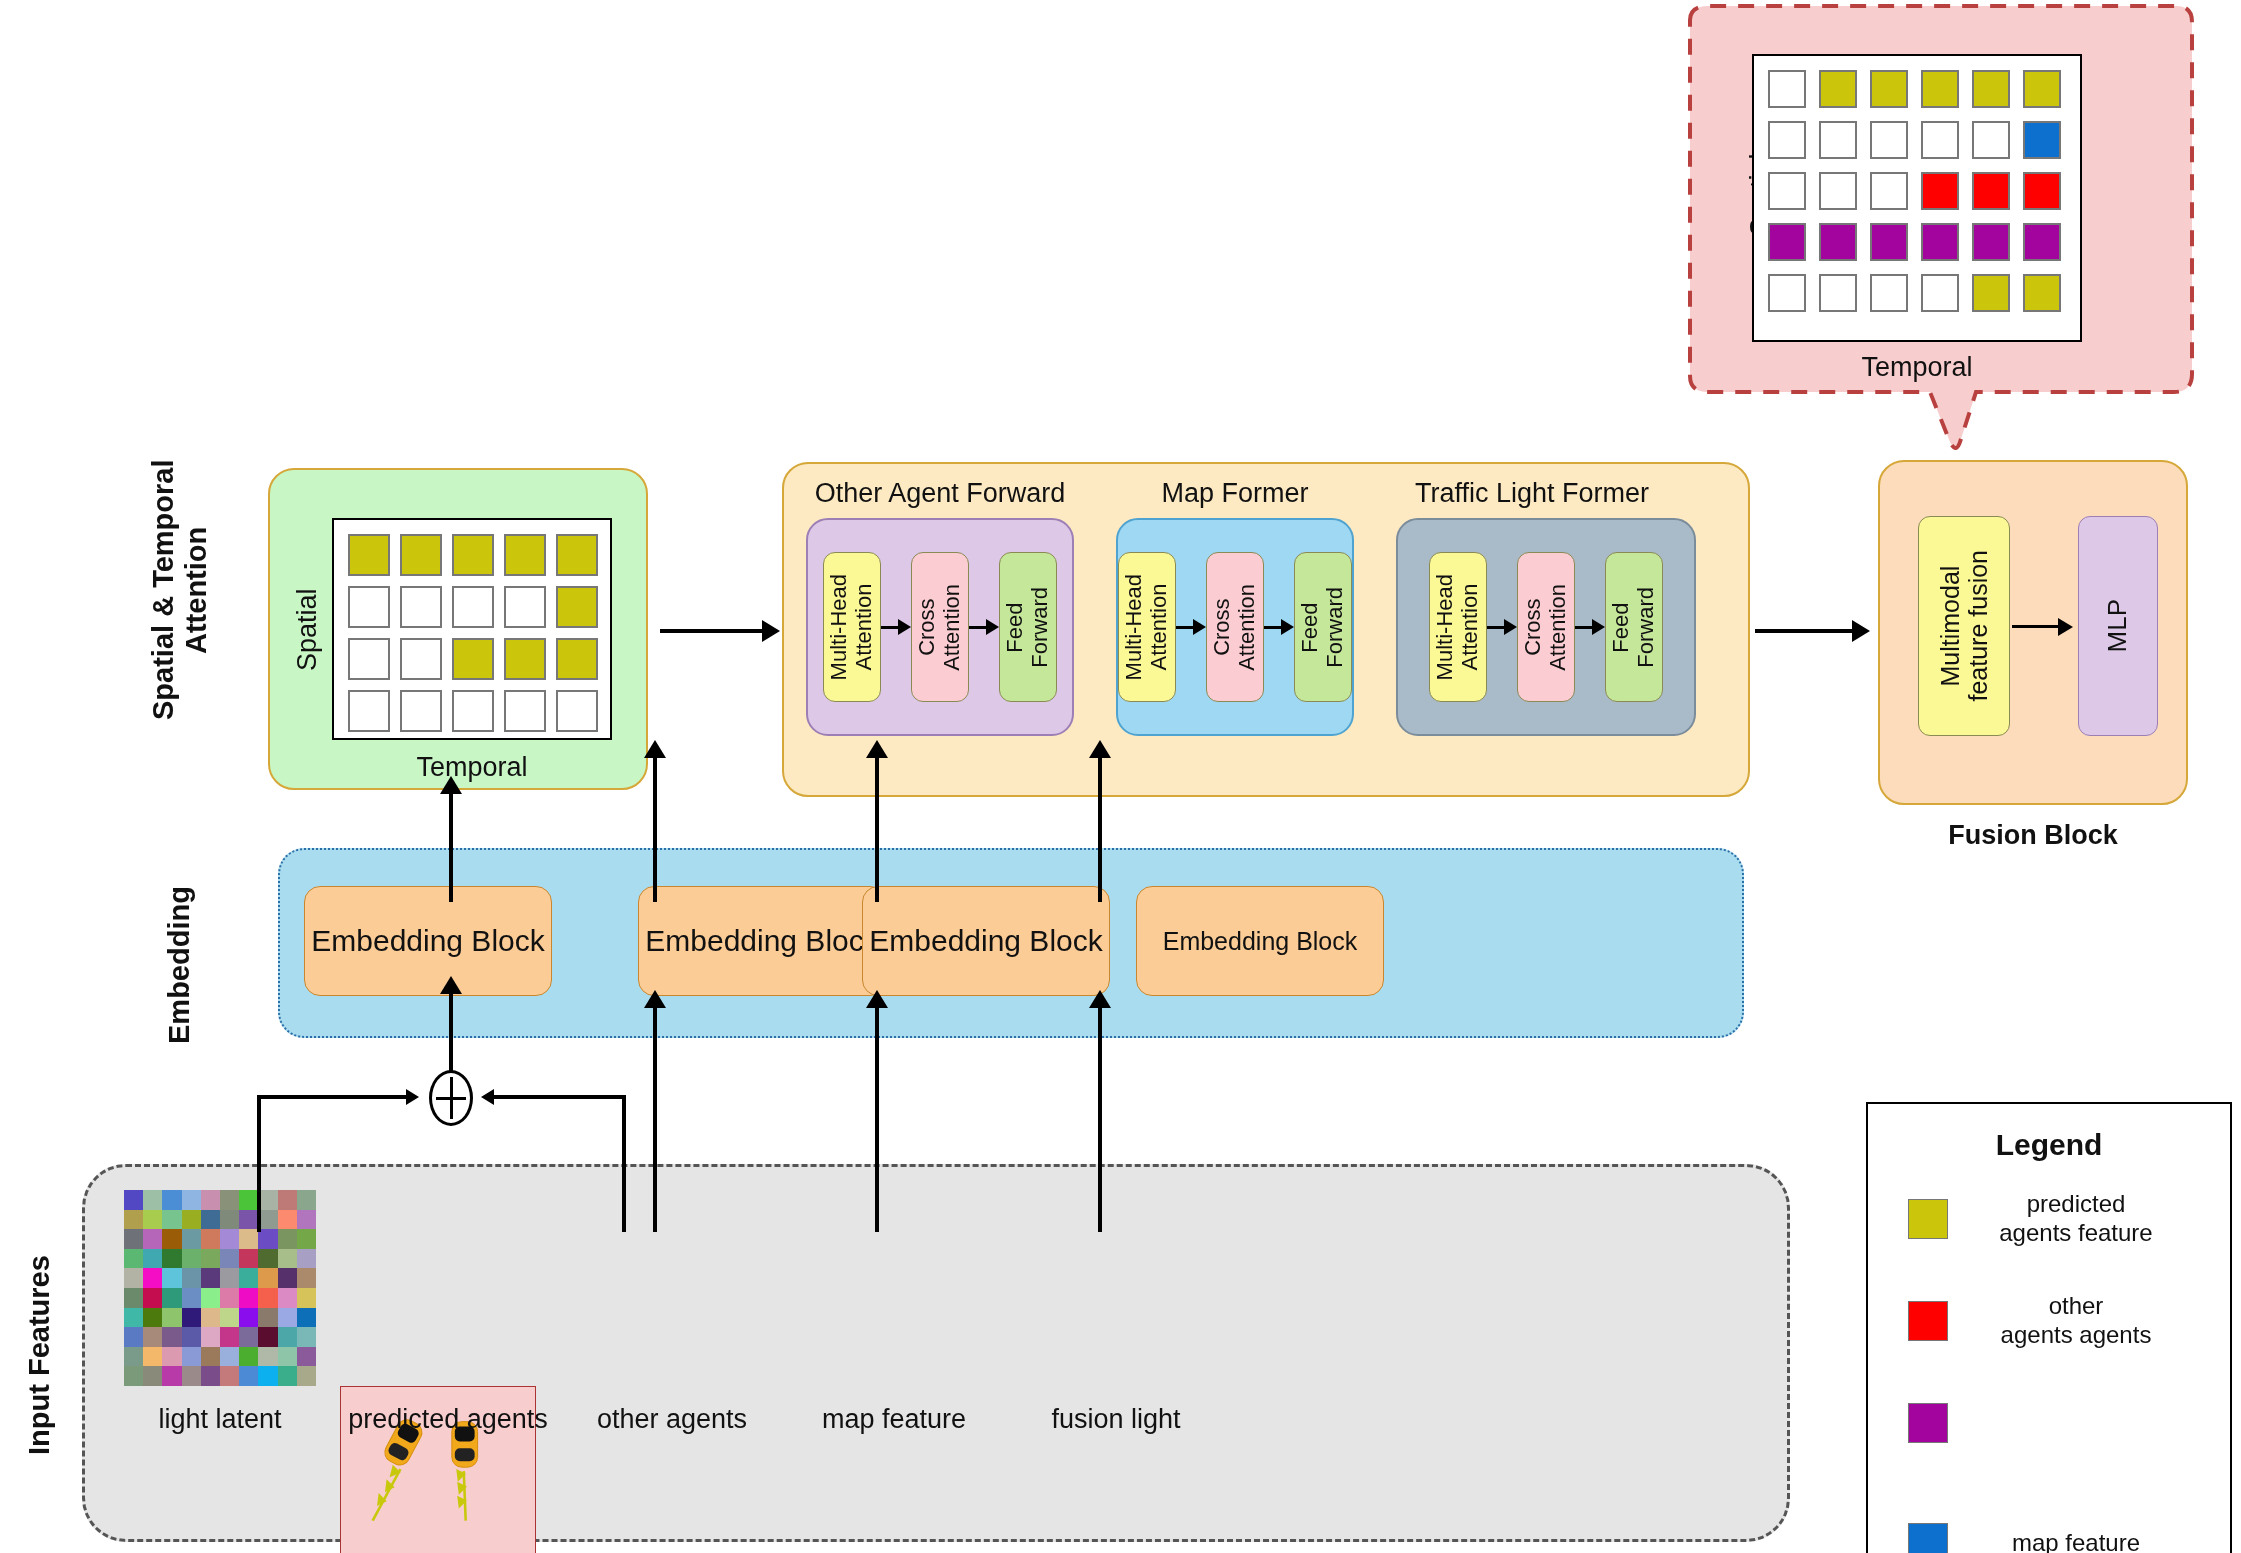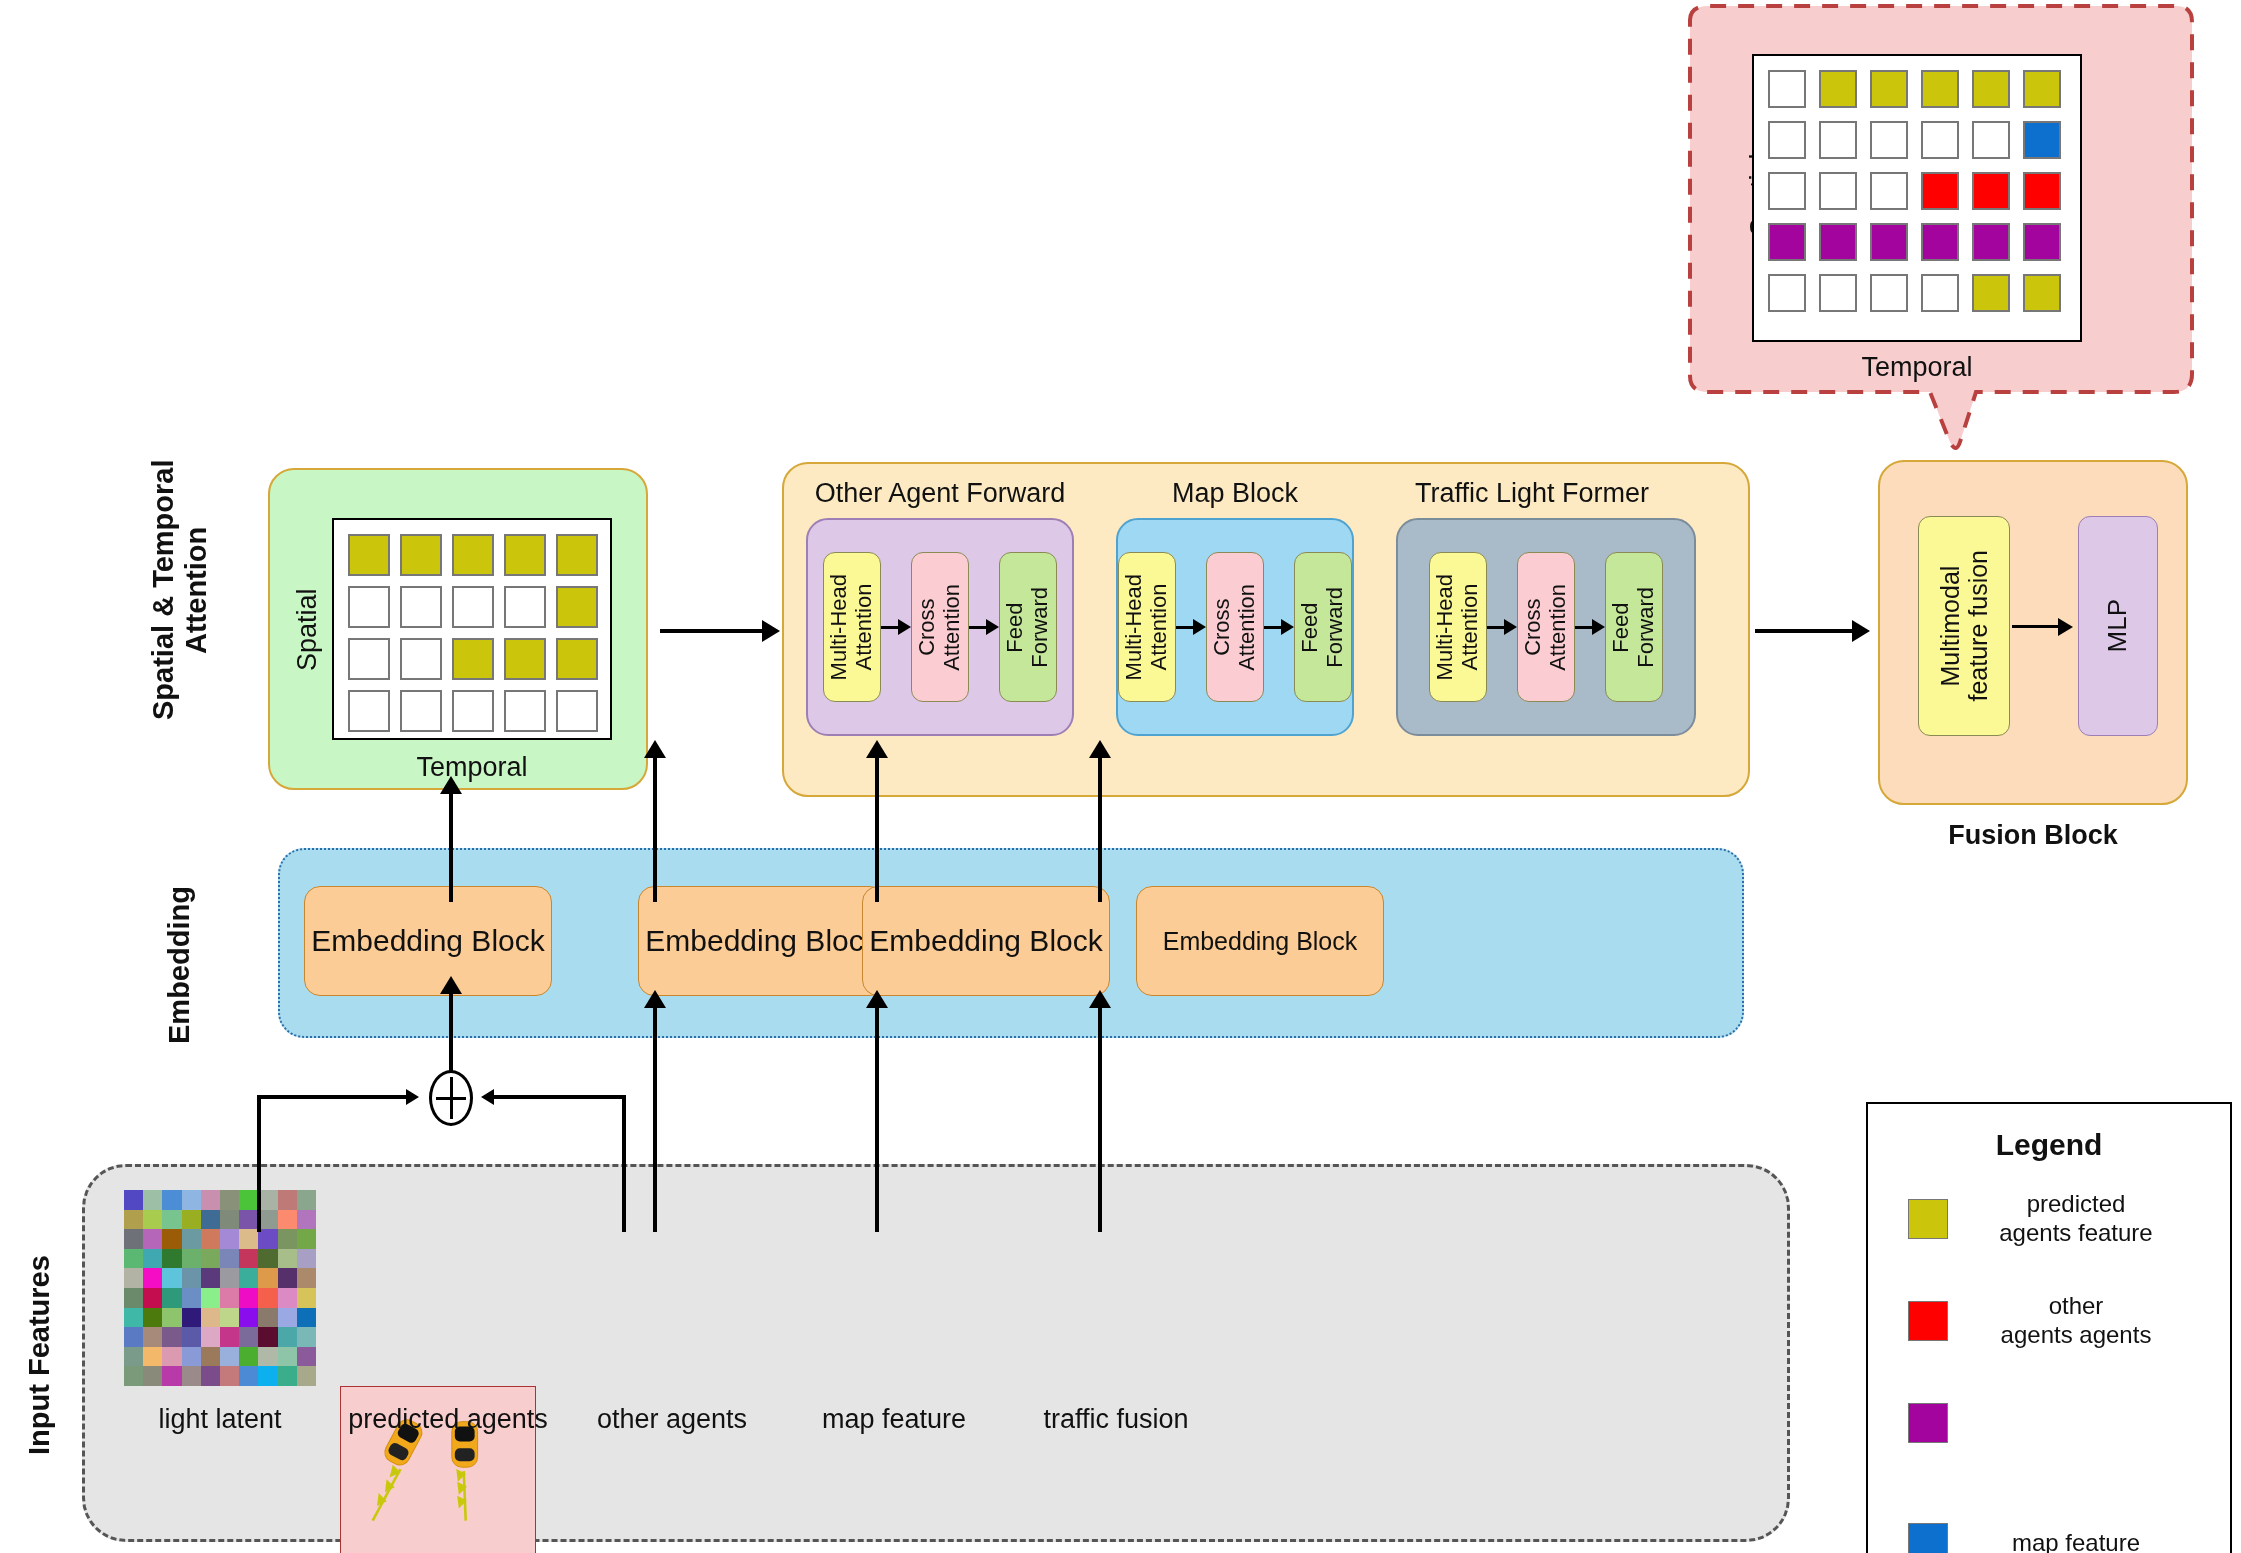--- a/index.html
+++ b/index.html
@@ -127,21 +127,21 @@
     <div class="abs sub" style="left:129px;top:90px;width:58px;height:150px;background:#fbcdd2;">
       <span class="vtext">Cross
 Attention</span>
     </div>
     <div class="abs hline" style="left:187px;top:164px;width:18px;height:3px;"></div>
     <div class="abs arrow-right-sm" style="left:204px;top:157px;"></div>
     <div class="abs sub" style="left:217px;top:90px;width:58px;height:150px;background:#c5e79a;">
       <span class="vtext">Feed
 Forward</span>
     </div>
-    <div class="abs former-title" style="left:253px;top:16px;width:400px;">Map Block</div>
+    <div class="abs former-title" style="left:253px;top:16px;width:400px;">Map Former</div>
     <div class="abs former-body" style="left:334px;top:56px;width:238px;height:218px;background:#9fd8f2;border:2px solid #4fa3d0;"></div>
     <div class="abs sub" style="left:336px;top:90px;width:58px;height:150px;background:#fbf896;">
       <span class="vtext">Multi-Head
 Attention</span>
     </div>
     <div class="abs hline" style="left:394px;top:164px;width:18px;height:3px;"></div>
     <div class="abs arrow-right-sm" style="left:411px;top:157px;"></div>
     <div class="abs sub" style="left:424px;top:90px;width:58px;height:150px;background:#fbcdd2;">
       <span class="vtext">Cross
 Attention</span>
@@ -364,21 +364,21 @@
         <g transform="translate(125,58)">
           <rect x="-13" y="-23" width="26" height="46" rx="10" fill="#f2a81b" stroke="#d68f0d"></rect>
           <rect x="-10" y="-18" width="20" height="15" rx="5" fill="#111"></rect>
           <rect x="-10" y="4" width="20" height="13" rx="5" fill="#222"></rect>
         </g>
       </svg>
     </div>
     <div class="abs thumb-caption" style="left:208px;top:240px;width:316px;">predicted agents</div>
     <div class="abs thumb-caption" style="left:432px;top:240px;width:316px;">other agents</div>
     <div class="abs thumb-caption" style="left:654px;top:240px;width:316px;">map feature</div>
-    <div class="abs thumb-caption" style="left:876px;top:240px;width:316px;">traffic  fusion</div>
+    <div class="abs thumb-caption" style="left:876px;top:240px;width:316px;">fusion  light</div>
   </div>
 
 <div class="abs legend-box" style="left:1866px;top:1078px;width:366px;height:462px;">
   <div class="legend-title" style="margin-top:24px;">Legend</div>
   <div id="legend-host" style="margin-top:26px;">
       <div class="legend-row" style="margin:0 0 40px 0;padding:0 26px 0 40px;height:62px;">
         <div class="legend-swatch" style="background:#cbc60c;flex:0 0 auto;"></div>
         <div class="legend-text">predicted
 agents feature</div>
       </div>

